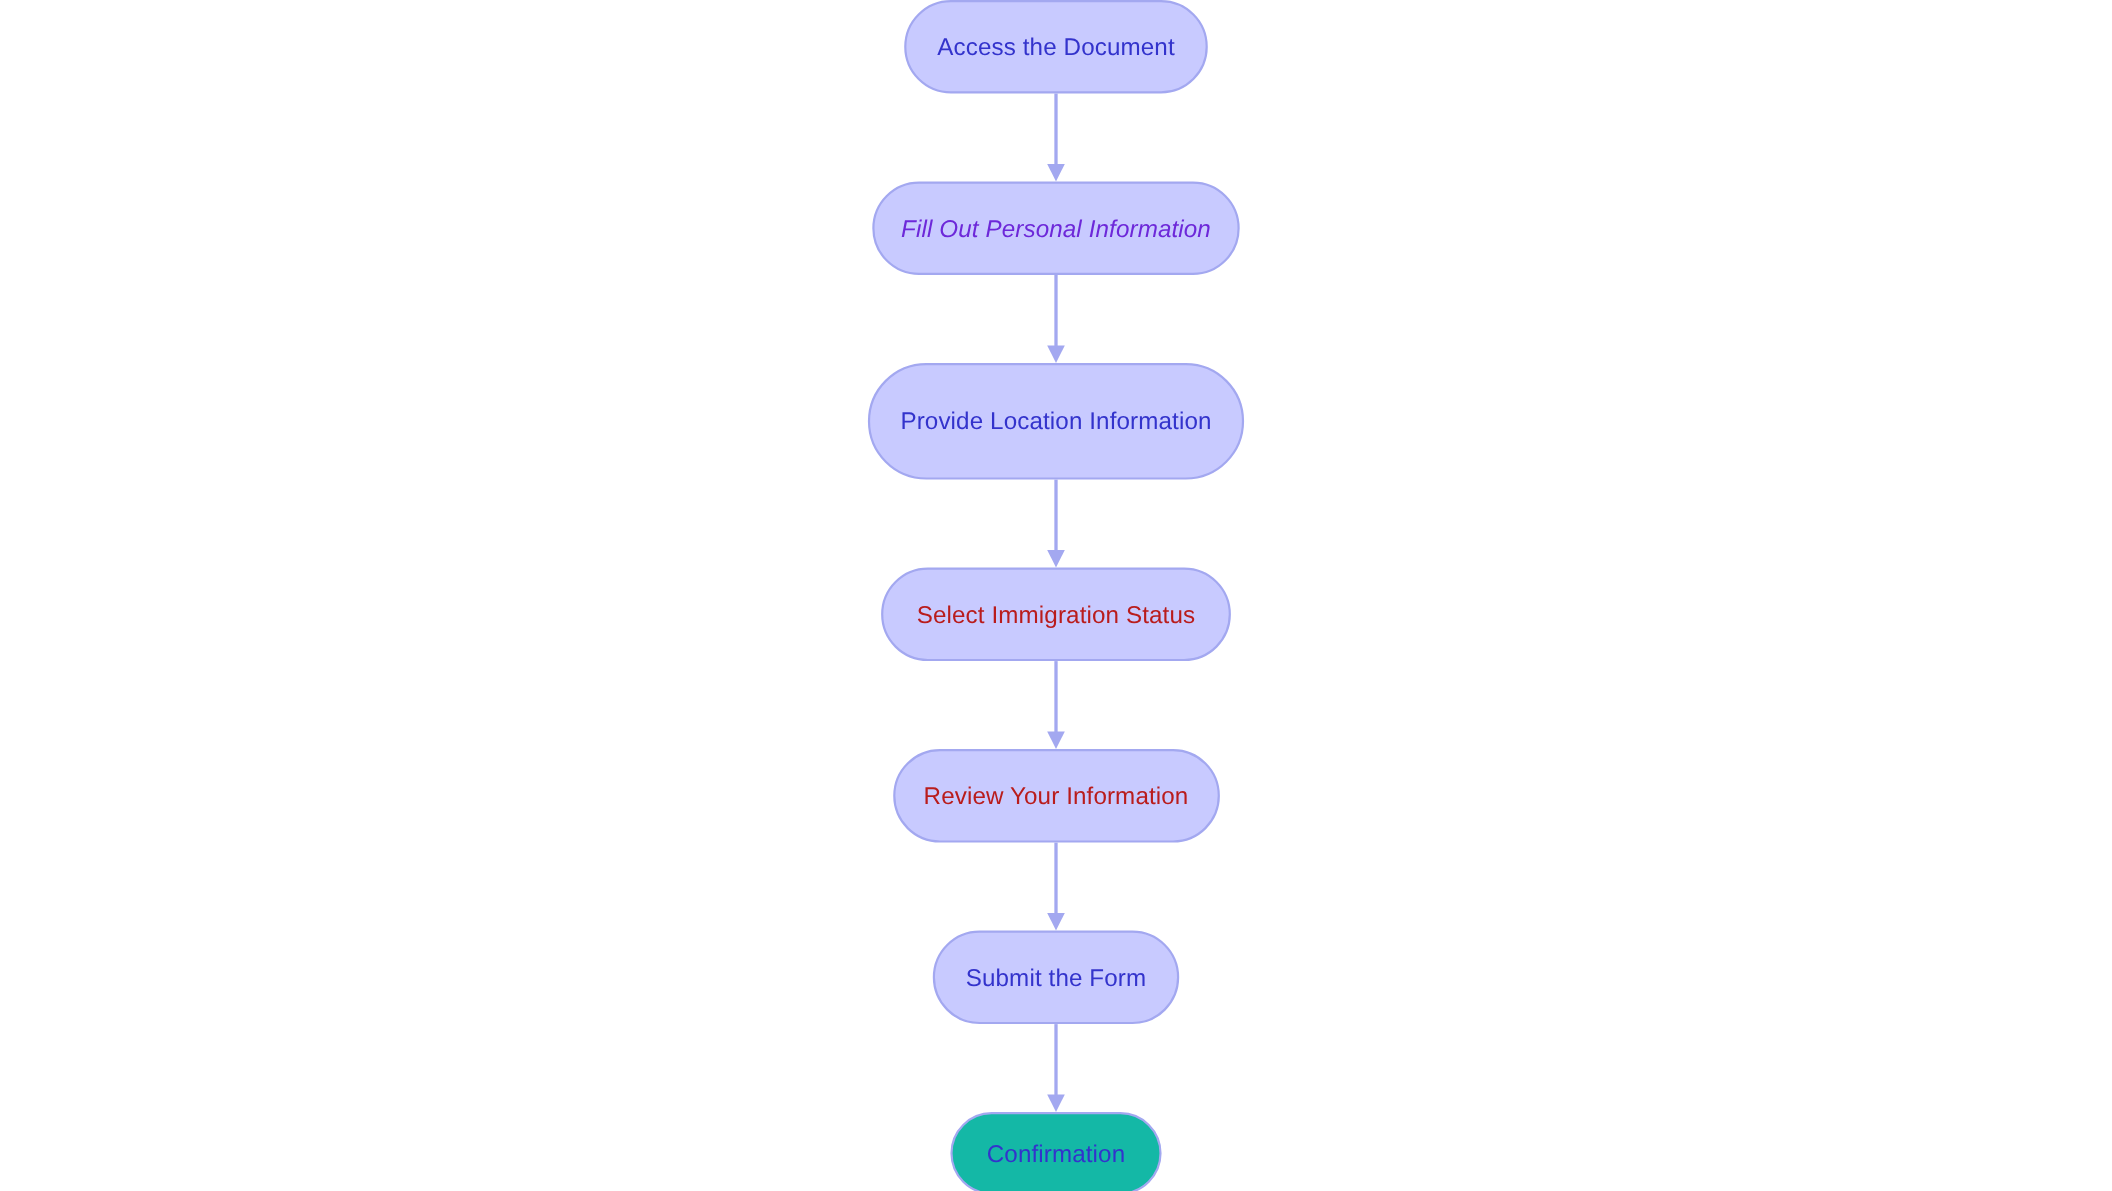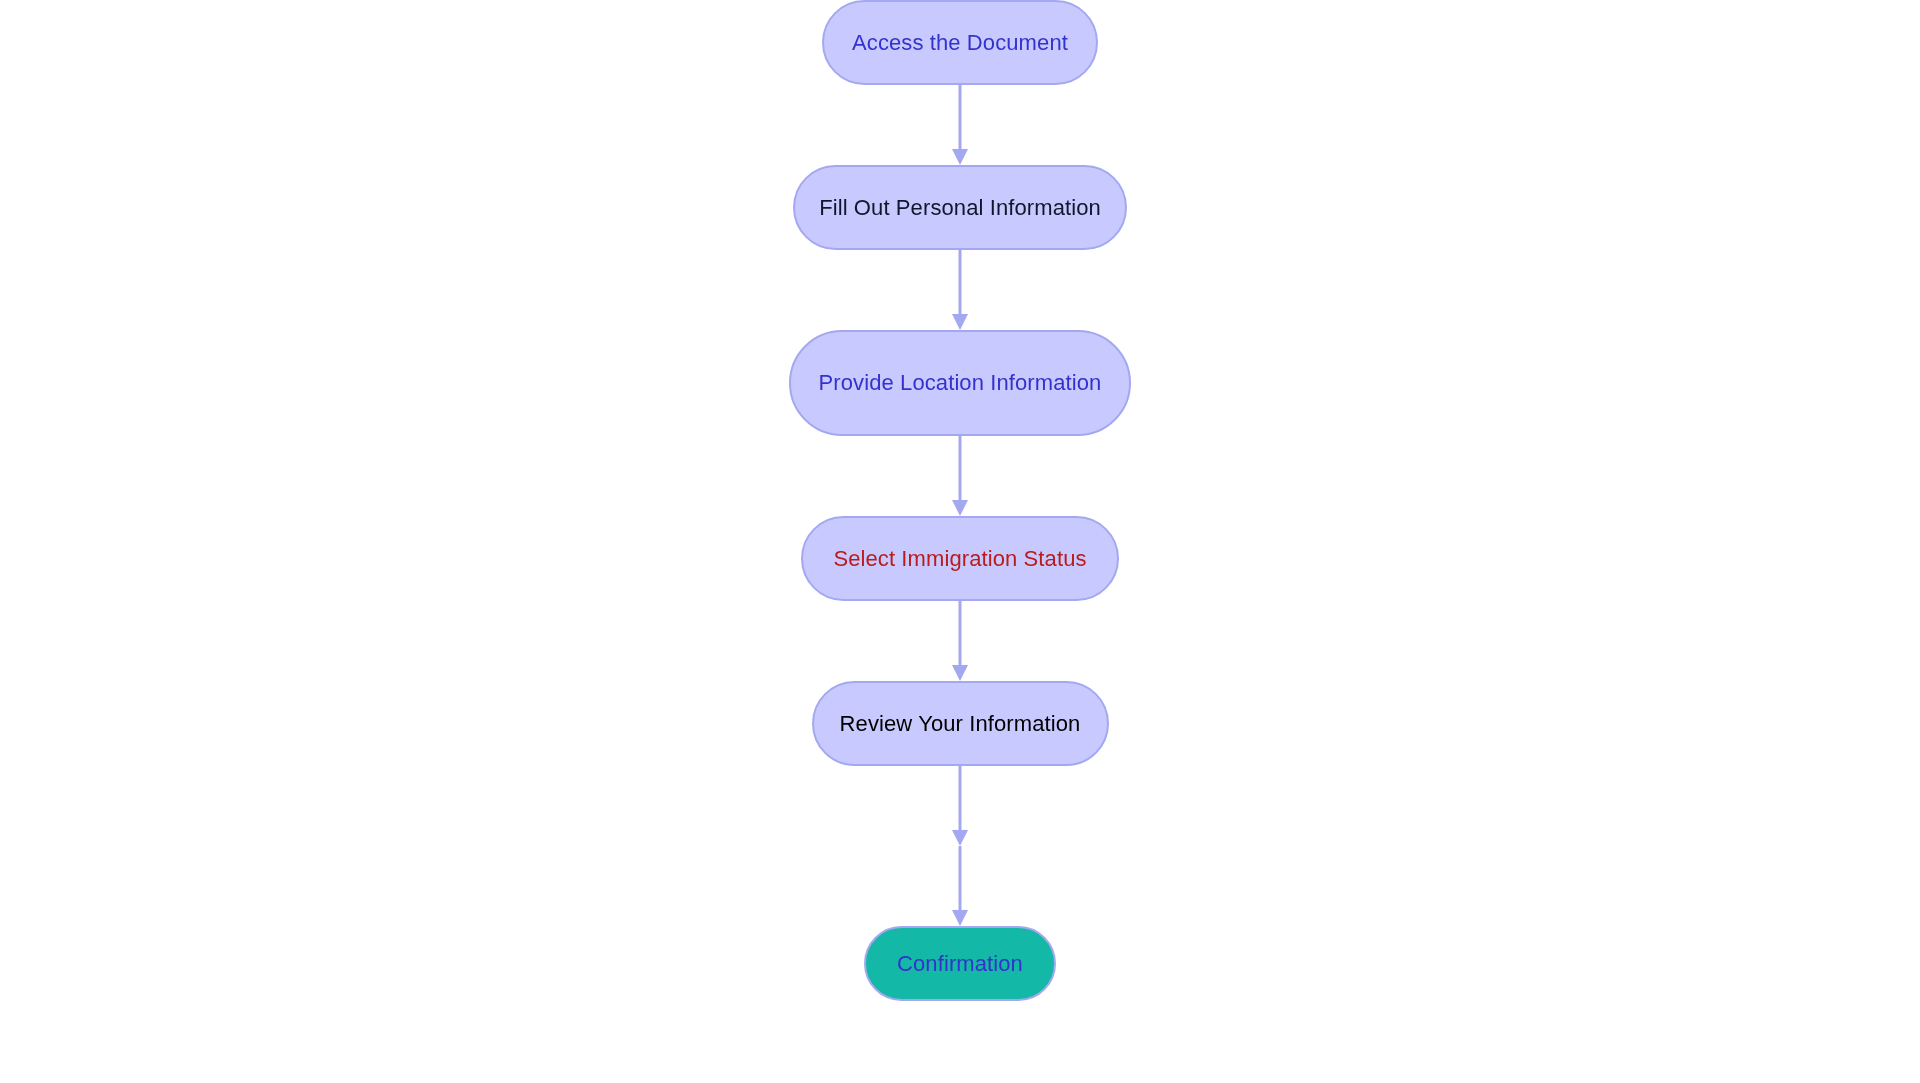--- a/index.html
+++ b/index.html
@@ -96,21 +96,21 @@
     <div class="flow-node" style="width: 276px; height: 85px; background: rgb(200, 202, 255); border-color: rgb(163, 168, 240);">
       <span class="flow-node-label" style="color: rgb(51, 51, 204); font-size: 22px;">Access the Document</span>
     </div>
 
     <div class="flow-connector">
       <div class="stem" style="background: rgb(163, 168, 240);"></div>
       <div class="arrowhead" style="border-top-color: rgb(163, 168, 240);"></div>
     </div>
 
     <div class="flow-node" style="width: 334px; height: 85px; background: rgb(200, 202, 255); border-color: rgb(163, 168, 240);">
-      <span class="flow-node-label" style="color: #0f172a; font-size: 22px;">Fill Out Personal Information</span>
+      <span class="flow-node-label" style="color: #6d28d9; font-size: 22px; font-style: italic;">Fill Out Personal Information</span>
     </div>
 
     <div class="flow-connector">
       <div class="stem" style="background: rgb(163, 168, 240);"></div>
       <div class="arrowhead" style="border-top-color: rgb(163, 168, 240);"></div>
     </div>
 
     <div class="flow-node" style="width: 342px; height: 106px; background: rgb(200, 202, 255); border-color: rgb(163, 168, 240);">
       <span class="flow-node-label" style="color: rgb(51, 51, 204); font-size: 22px;">Provide Location Information</span>
     </div>
@@ -123,28 +123,31 @@
     <div class="flow-node" style="width: 318px; height: 85px; background: rgb(200, 202, 255); border-color: rgb(163, 168, 240);">
       <span class="flow-node-label" style="color: #b91c1c; font-size: 22px;">Select Immigration Status</span>
     </div>
 
     <div class="flow-connector">
       <div class="stem" style="background: rgb(163, 168, 240);"></div>
       <div class="arrowhead" style="border-top-color: rgb(163, 168, 240);"></div>
     </div>
 
     <div class="flow-node" style="width: 297px; height: 85px; background: rgb(200, 202, 255); border-color: rgb(163, 168, 240);">
-      <span class="flow-node-label" style="color: #000000; font-size: 22px;">Review Your Information</span>
+      <span class="flow-node-label" style="color: #b91c1c; font-size: 22px;">Review Your Information</span>
     </div>
 
     <div class="flow-connector">
       <div class="stem" style="background: rgb(163, 168, 240);"></div>
       <div class="arrowhead" style="border-top-color: rgb(163, 168, 240);"></div>
     </div>
 
+    <div class="flow-node" style="width: 224px; height: 85px; background: rgb(200, 202, 255); border-color: rgb(163, 168, 240);">
+      <span class="flow-node-label" style="color: rgb(51, 51, 204); font-size: 22px;">Submit the Form</span>
+    </div>
 
     <div class="flow-connector">
       <div class="stem" style="background: rgb(163, 168, 240);"></div>
       <div class="arrowhead" style="border-top-color: rgb(163, 168, 240);"></div>
     </div>
 
     <div class="flow-node" style="width: 192px; height: 75px; background: #14b8a6; border-color: rgb(163, 168, 240);">
       <span class="flow-node-label" style="color: rgb(51, 51, 204); font-size: 22px;">Confirmation</span>
     </div>
 

